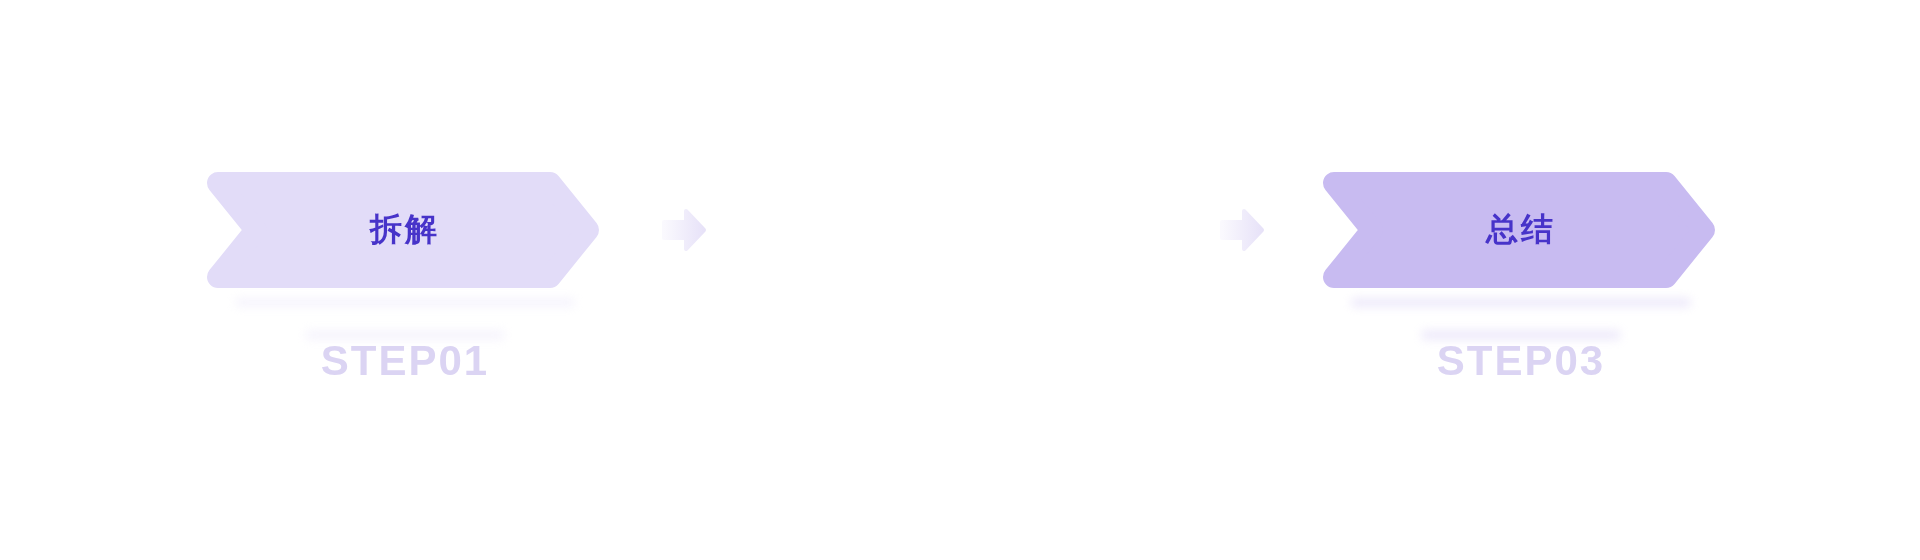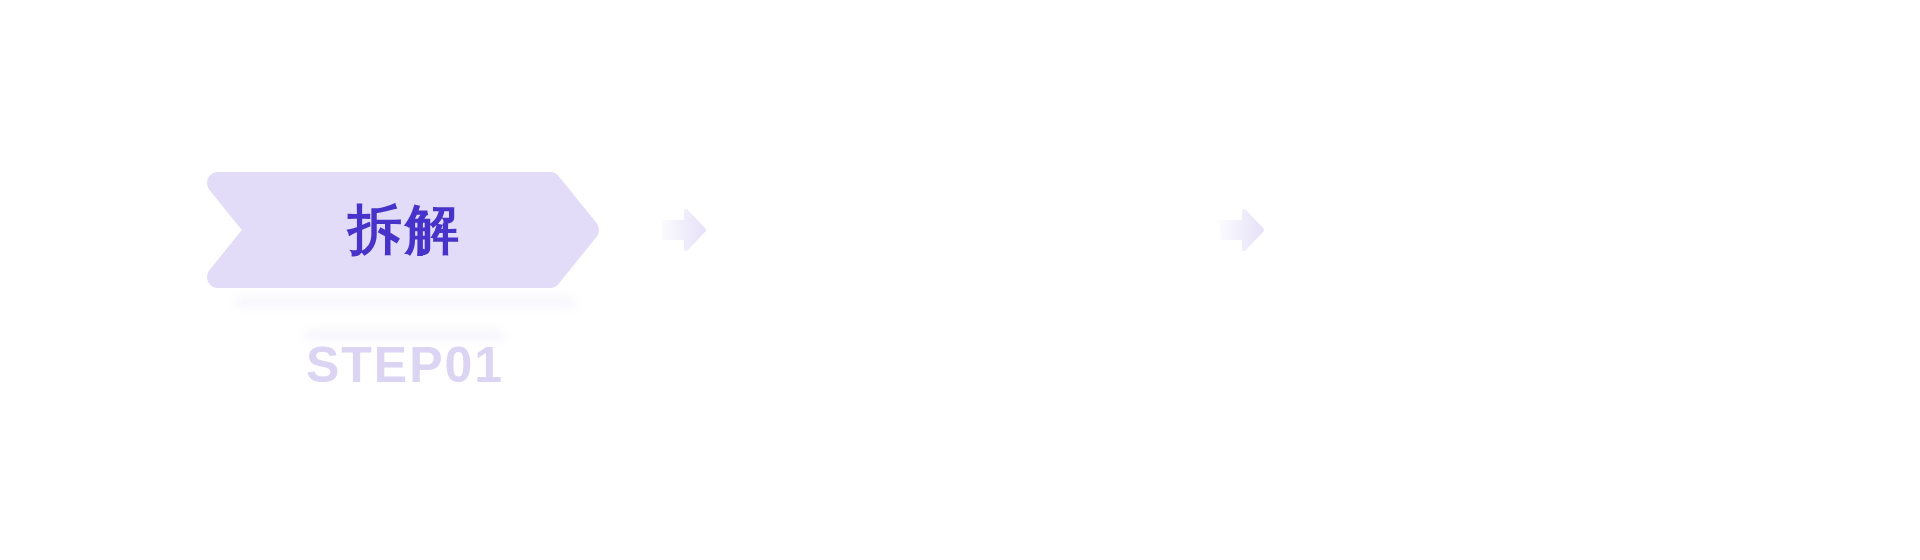--- a/index.html
+++ b/index.html
@@ -34,33 +34,33 @@
     height: 116px;
     overflow: visible;
   }
   .chevron-label {
     position: absolute;
     top: 0; left: 0;
     width: 100%; height: 116px;
     display: flex;
     align-items: center;
     justify-content: center;
-    font-size: 54px;
+    font-size: 32px;
     font-weight: 700;
     letter-spacing: 3px;
     color: #4733c9;
     user-select: none;
   }
   .step-number {
     position: absolute;
     top: 168px;
     left: 0;
     width: 100%;
     text-align: center;
-    font-size: 50px;
+    font-size: 42px;
     font-weight: 700;
     letter-spacing: 2px;
     line-height: 1;
     color: #dbd4f3;
     user-select: none;
   }
 
   
   .underglow {
     position: absolute;
@@ -134,14 +134,25 @@
     </svg>
   </div>
 
 
   <div class="arrow a2">
     <svg viewBox="0 0 44 46">
       <path d="M2 15 H24 V4 L42 23 L24 42 V31 H2 Z" fill="url(#arrowGrad)" stroke="url(#arrowGrad)" stroke-width="4" stroke-linejoin="round"></path>
     </svg>
   </div>
 
+  <div class="step s3">
+    <div class="underglow"></div>
+    <div class="reflection"></div>
+    <svg class="chevron" viewBox="0 0 396 116">
+      <g stroke-width="22" stroke-linejoin="round" fill="#c8bbf1" stroke="#c8bbf1">
+        <polygon points="11,11 343,11 381,58 343,105 11,105 49,58"></polygon>
+      </g>
+    </svg>
+    <div class="chevron-label">总结</div>
+    <div class="step-number">STEP03</div>
+  </div>
 
 </div>
 
 </body></html>

